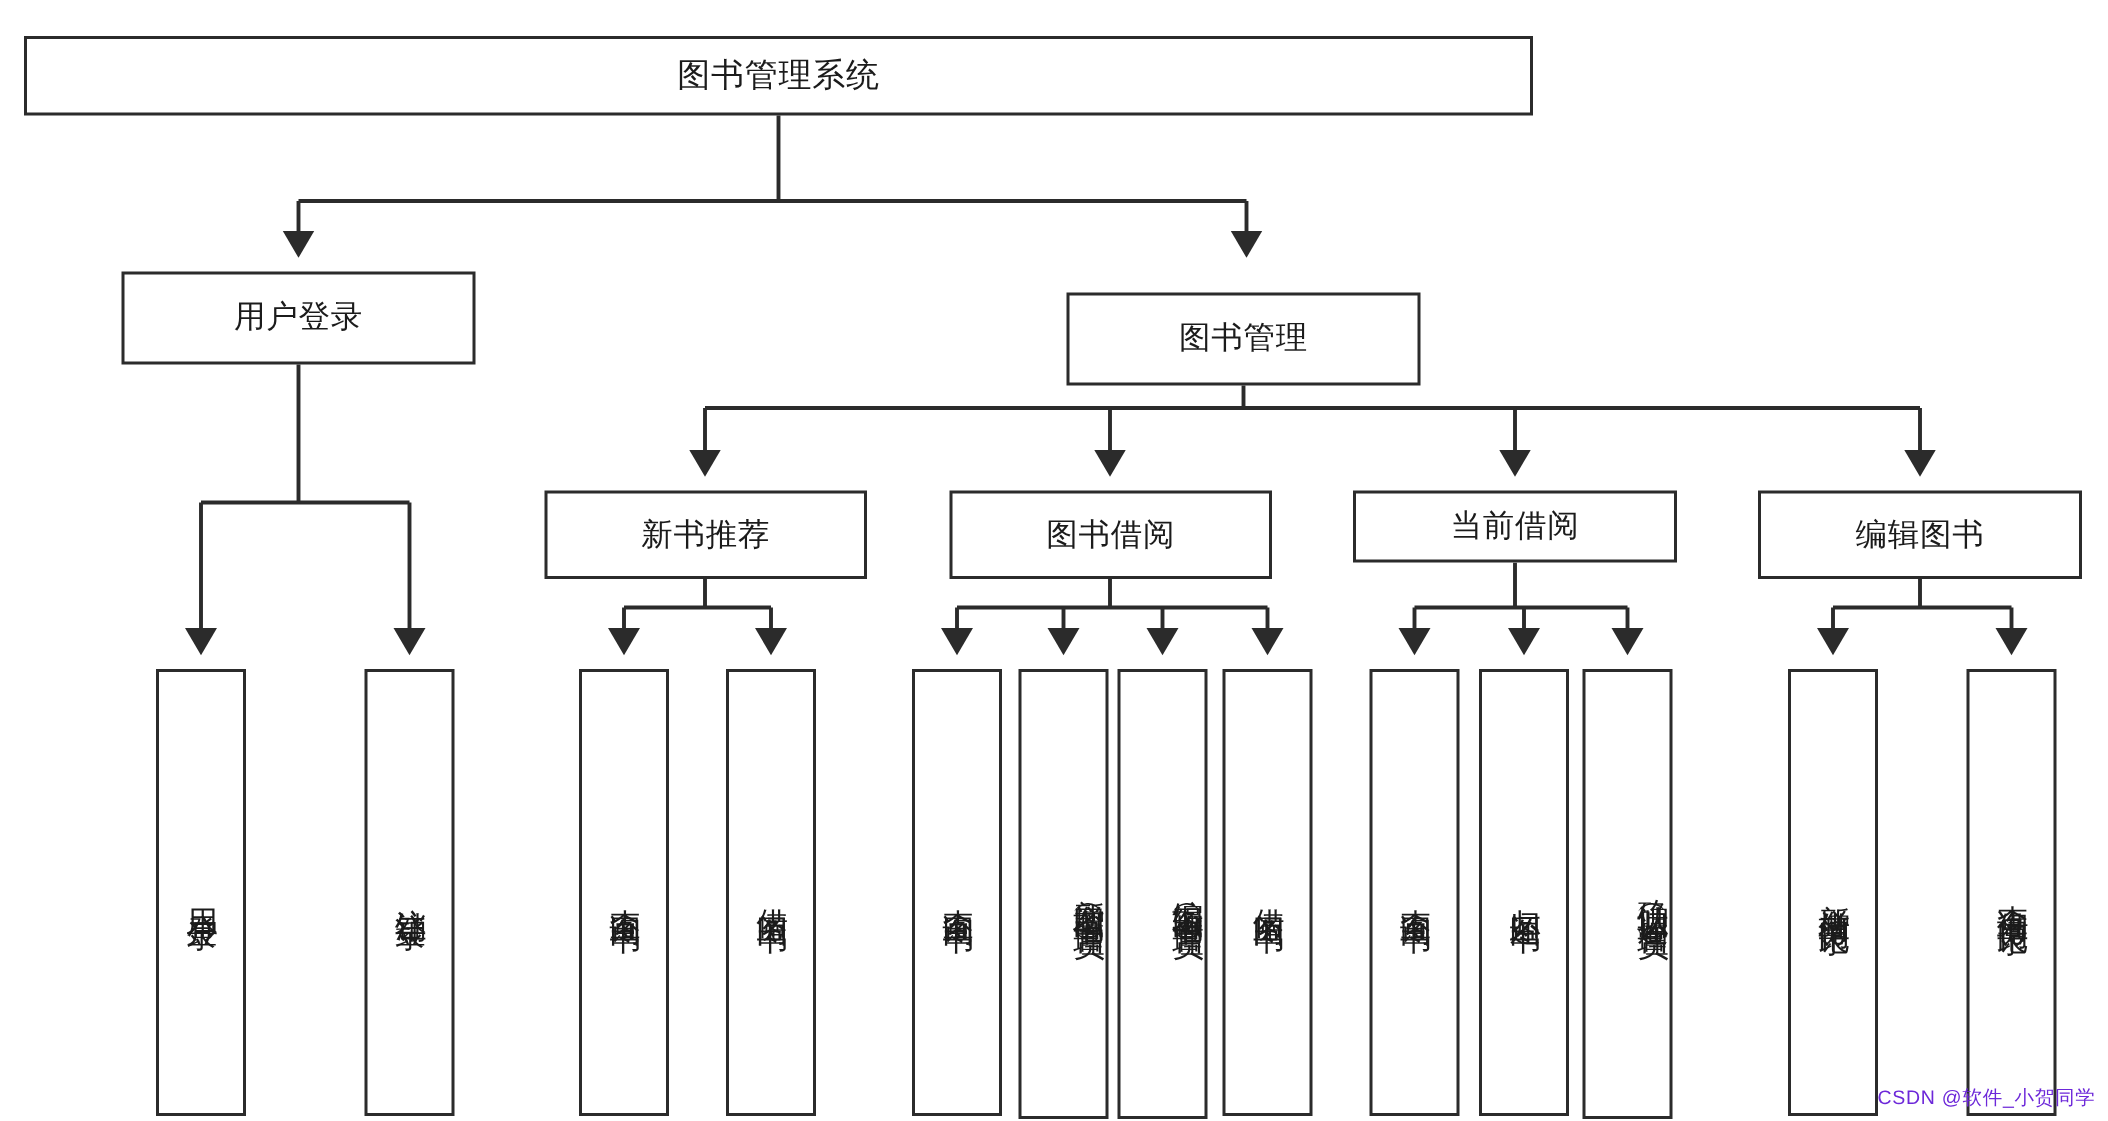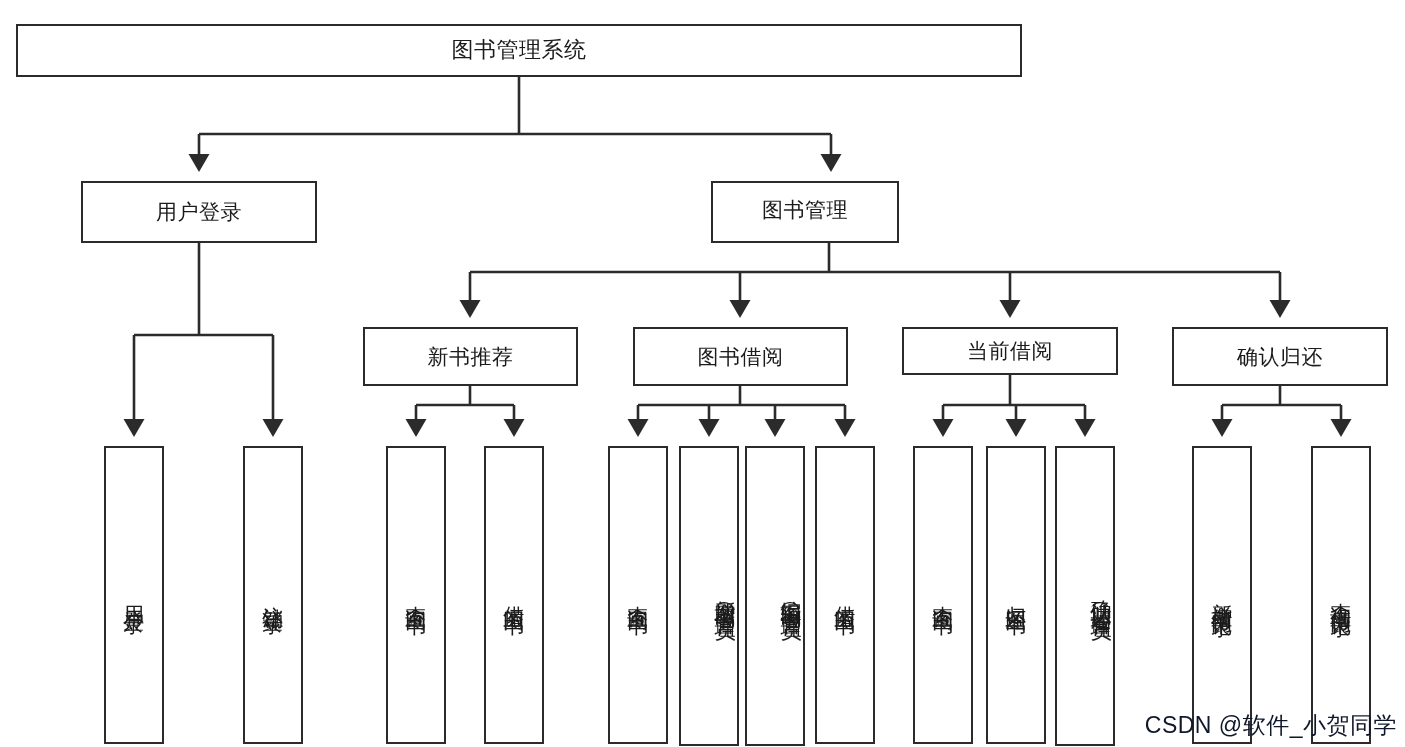--- a/index.html
+++ b/index.html
@@ -51,22 +51,22 @@
   }
   .node.leaf .vtext {
     writing-mode: vertical-rl;
     text-orientation: upright;
     white-space: nowrap;
   }
   .watermark {
     position: absolute;
     right: 8px;
     bottom: 6px;
-    font-size: 23px;
-    color: #0f172a;
+    font-size: 13px;
+    color: #6d28d9;
     letter-spacing: 0.5px;
     white-space: nowrap;
     user-select: none;
     margin-top: 35px;
   }
 </style>
 </head>
 <body>
 
 <div id="canvas">
@@ -121,35 +121,35 @@
     </g>
   </svg>
 
   <div class="node root" style="left: 16px; top: 13px; width: 1006px; height: 53px;">
     <span>图书管理系统</span>
   </div>
 
   <div class="node level2" style="left: 81px; top: 170px; width: 236px; height: 62px;">
     <span>用户登录</span>
   </div>
-  <div class="node level2" style="left: 711px; top: 170px; width: 188px; height: 62px; font-family: Liberation Mono, monospace;">
+  <div class="node level2" style="left: 711px; top: 184px; width: 236px; height: 62px;">
     <span>图书管理</span>
   </div>
 
   <div class="node level3" style="left: 363px; top: 316px; width: 215px; height: 59px; text-align: center;">
     <span>新书推荐</span>
   </div>
   <div class="node level3" style="left: 633px; top: 316px; width: 215px; height: 59px; text-align: center;">
     <span>图书借阅</span>
   </div>
   <div class="node level3" style="left: 902px; top: 316px; width: 216px; height: 48px;">
     <span>当前借阅</span>
   </div>
   <div class="node level3" style="left: 1172px; top: 316px; width: 216px; height: 59px;">
-    <span>确认归还</span>
+    <span>编辑图书</span>
   </div>
 
   <div class="node leaf" style="left: 104px; top: 435px; width: 60px; height: 298px;">
     <span class="vtext">用户登录</span>
   </div>
   <div class="node leaf" style="left: 243px; top: 435px; width: 60px; height: 298px;">
     <span class="vtext">注销登录</span>
   </div>
   <div class="node leaf" style="left: 386px; top: 435px; width: 60px; height: 298px;">
     <span class="vtext">查询图书</span>

